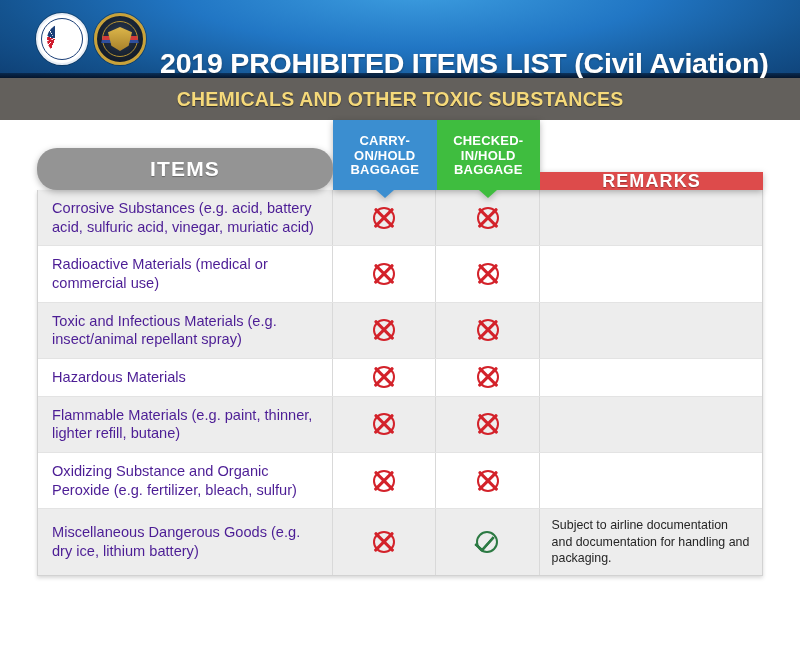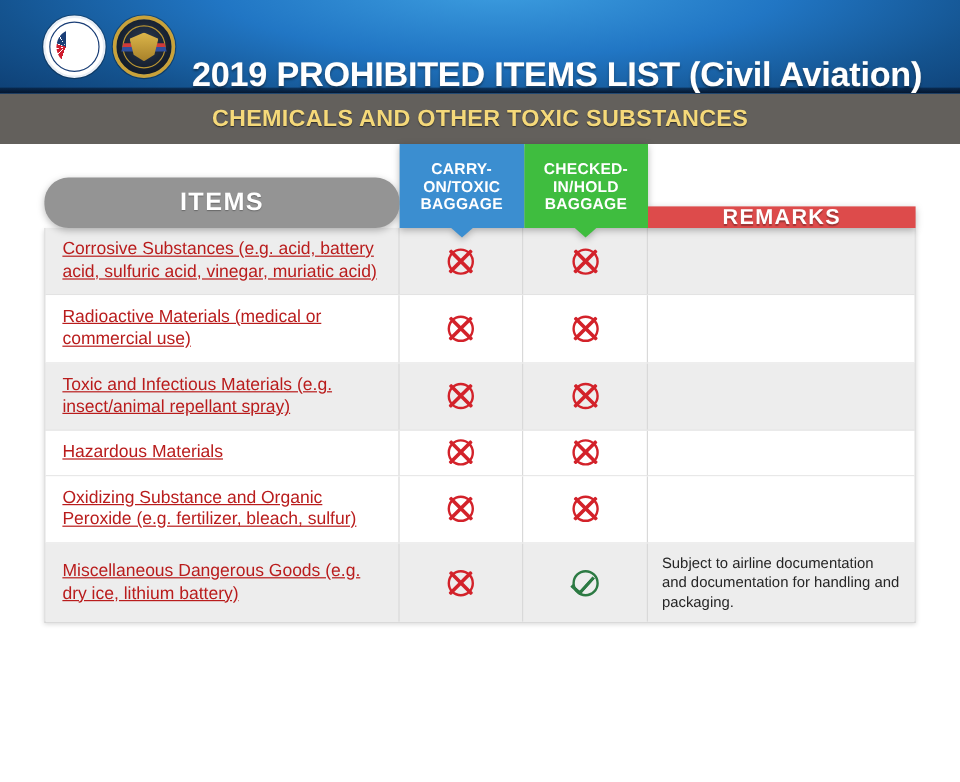--- a/index.html
+++ b/index.html
@@ -231,34 +231,33 @@
     border-bottom: 1px solid #d2d2d2;
     box-shadow: 0 2px 4px rgba(0,0,0,0.16);
     background: #ffffff;
   }
 
   .trow {
     display: flex;
     align-items: stretch;
     border-bottom: 1px solid #e3e3e3;
   }
-  .trow:last-child { border-bottom: none; }
+  .trow:last-child { border-bottom: none; justify-content: flex-end; }
   .trow.alt { background: #ededed; }
   .trow.plain { background: #ffffff; }
 
   .cell-item {
     width: 296px;
     padding: 9px 12px 9px 14px;
     font-size: 14.6px;
     line-height: 1.28;
-    color: #b91c1c;
+    color: #4c1d95;
     display: flex;
     align-items: center;
     border-right: 1px solid #d9d9d9;
-    text-decoration: underline;
   }
 
   .cell-mark {
     width: 103.5px;
     display: flex;
     align-items: center;
     justify-content: center;
     border-right: 1px solid #d9d9d9;
   }
 
@@ -340,21 +339,21 @@
   <div class="subtitle-text">CHEMICALS AND OTHER TOXIC SUBSTANCES</div>
 </div>
 
 <div class="sheet">
   <div class="table-wrap">
 
     <div class="thead">
       <div class="th th-items">ITEMS</div>
 
       <div class="th th-tab th-carry">
-        <div class="tab-body">CARRY-ON/TOXIC BAGGAGE</div>
+        <div class="tab-body">CARRY-ON/HOLD BAGGAGE</div>
         <div class="pointer"></div>
       </div>
 
       <div class="th th-tab th-checked">
         <div class="tab-body">CHECKED-IN/HOLD BAGGAGE</div>
         <div class="pointer"></div>
       </div>
 
       <div class="th th-remarks">REMARKS</div>
     </div>
@@ -430,20 +429,38 @@
         <div class="cell-mark">
           <span class="icon-no">
               <span class="circle"></span>
               <span class="bar1"></span>
               <span class="bar2"></span>
             </span>
         </div>
         <div class="cell-remarks"></div>
       </div>
 
+      <div class="trow alt">
+        <div class="cell-item">Flammable Materials (e.g. paint, thinner, lighter refill, butane)</div>
+        <div class="cell-mark">
+          <span class="icon-no">
+              <span class="circle"></span>
+              <span class="bar1"></span>
+              <span class="bar2"></span>
+            </span>
+        </div>
+        <div class="cell-mark">
+          <span class="icon-no">
+              <span class="circle"></span>
+              <span class="bar1"></span>
+              <span class="bar2"></span>
+            </span>
+        </div>
+        <div class="cell-remarks"></div>
+      </div>
 
       <div class="trow plain">
         <div class="cell-item">Oxidizing Substance and Organic Peroxide (e.g. fertilizer, bleach, sulfur)</div>
         <div class="cell-mark">
           <span class="icon-no">
               <span class="circle"></span>
               <span class="bar1"></span>
               <span class="bar2"></span>
             </span>
         </div>

